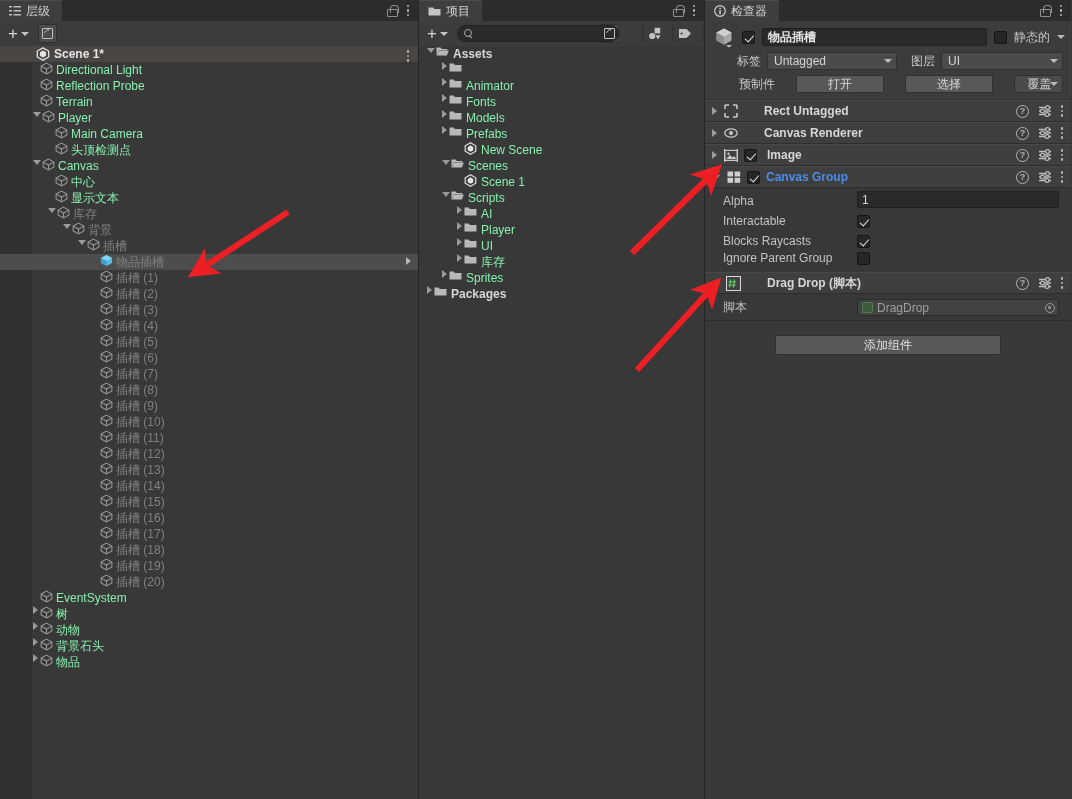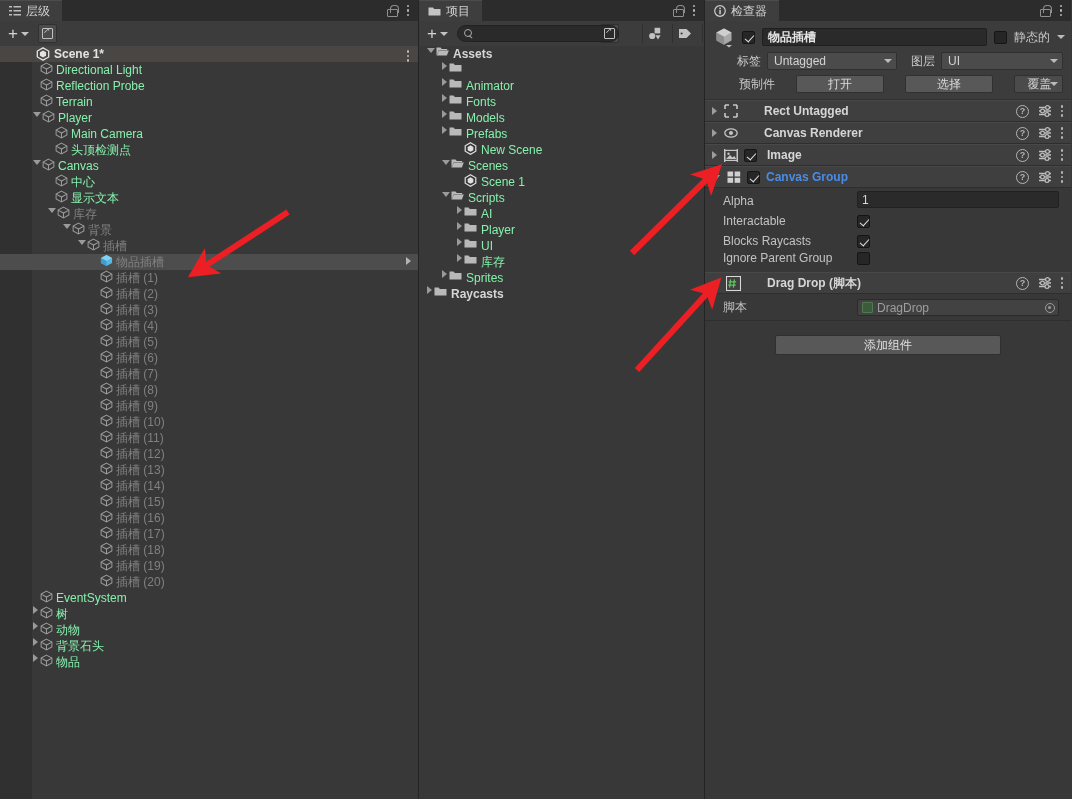--- a/index.html
+++ b/index.html
@@ -896,21 +896,21 @@
             <span class="label norm">Sprites</span>
           </div>
           <div class="row">
             <span style="display:inline-block;width:8px"></span>
             <span class="arrow"></span>
             <span class="folder">
               <svg width="13" height="11" viewBox="0 0 13 11">
                 <path d="M0.5,1.5 H4.6 L5.8,3 H12.5 V9.5 H0.5 Z" fill="#b9b9b9"></path>
               </svg>
             </span>
-            <span class="label bold">Raycasts</span>
+            <span class="label bold">Packages</span>
           </div>
         </div>
     </div>
   </div>
 
   <div class="panel" id="inspector">
     <div class="tabbar">
       <div class="tab">
         <span>
           <svg width="12" height="12" viewBox="0 0 12 12">

